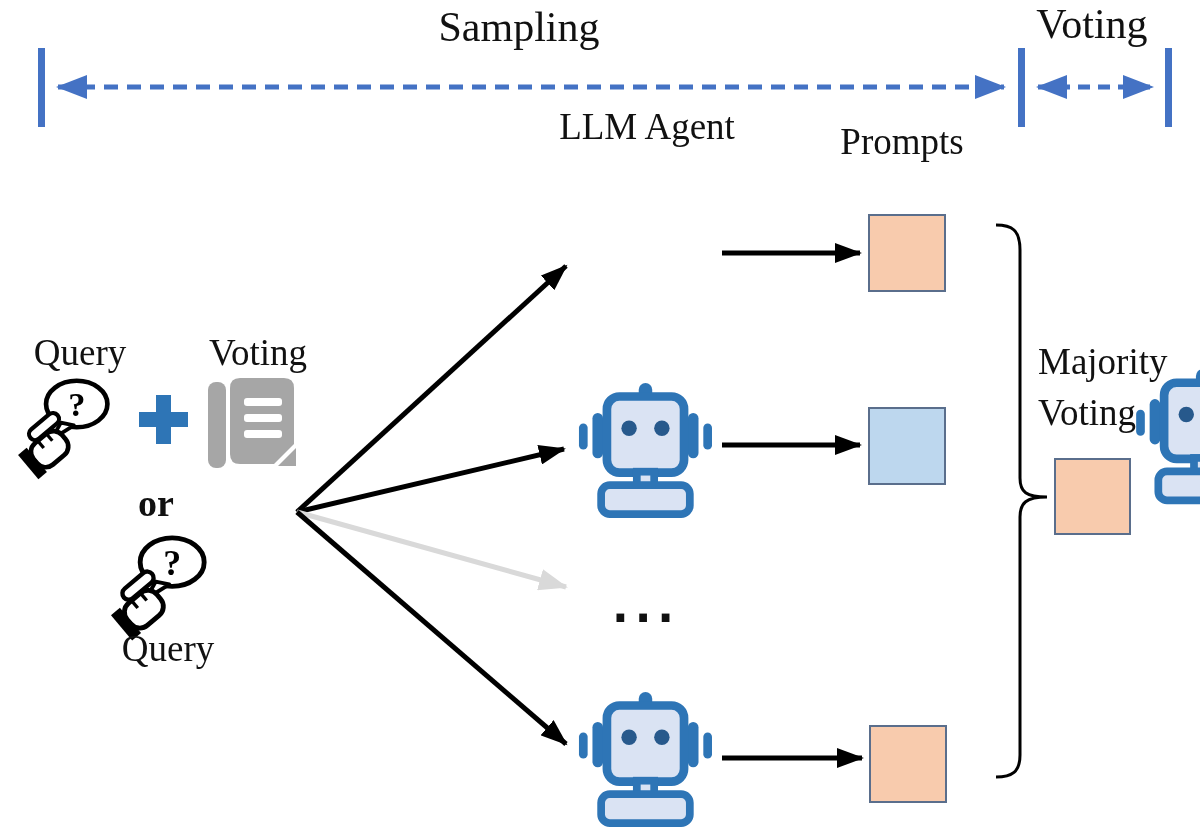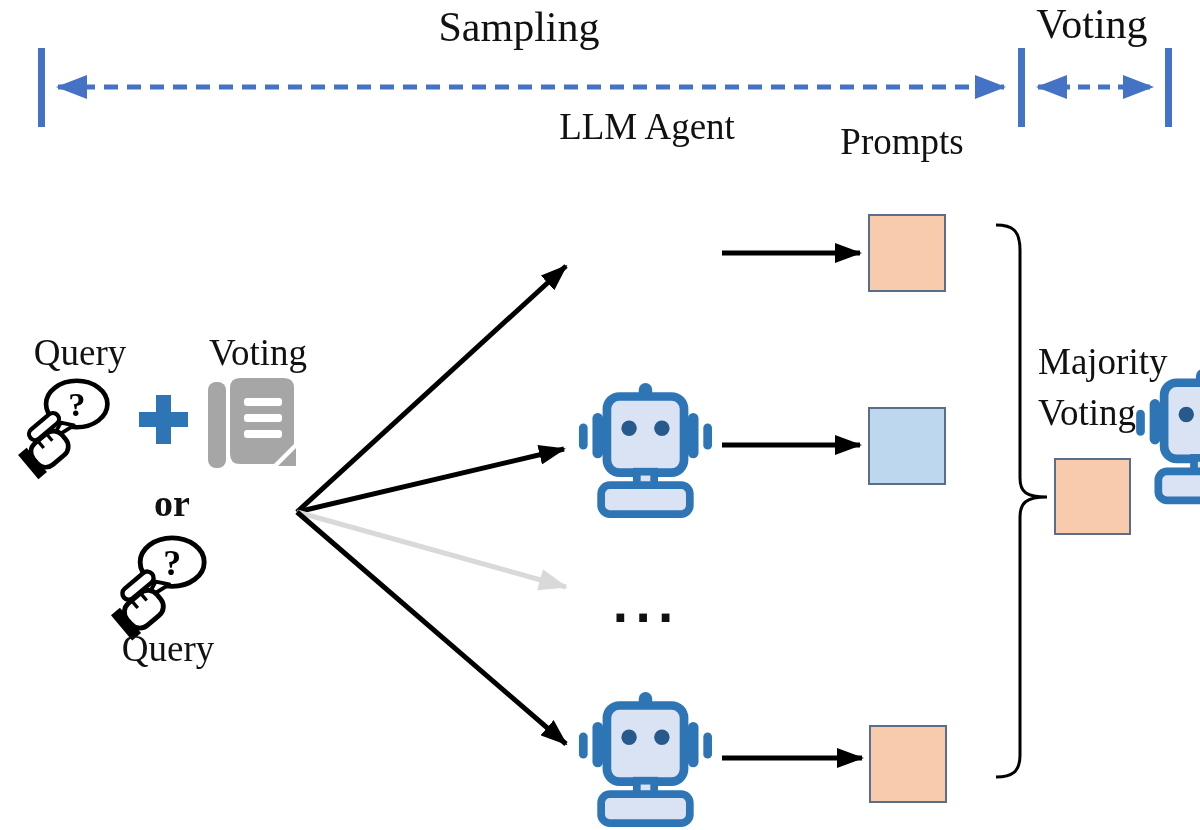--- a/index.html
+++ b/index.html
@@ -6,21 +6,21 @@
   .canvas{
     position:relative;width:1200px;height:830px;background:#fff;overflow:hidden;
     font-family:"Liberation Serif","DejaVu Serif",serif;color:#111;
   }
   .abs{position:absolute;}
   .label{white-space:nowrap;line-height:1;}
   .center{transform:translateX(-50%);}
   .phase-label{font-size:42px;}
   .col-header{font-size:37px;}
   .side-label{font-size:37px;text-align:center;}
-  .or-label{font-size:38px;font-weight:bold;margin-left:16px;}
+  .or-label{font-size:38px;font-weight:bold;}
   .dots{font-size:44px;font-weight:bold;letter-spacing:6px;font-family:"DejaVu Sans",sans-serif;}
   .majority-label{font-size:37px;line-height:1.38;}
   .majority-label span{display:block;}
   .answer-sq{
     position:absolute;width:78px;height:78px;
     border:2px solid #5a6e8c;box-sizing:border-box;
   }
   svg{display:block;}
 </style>
 </head>

